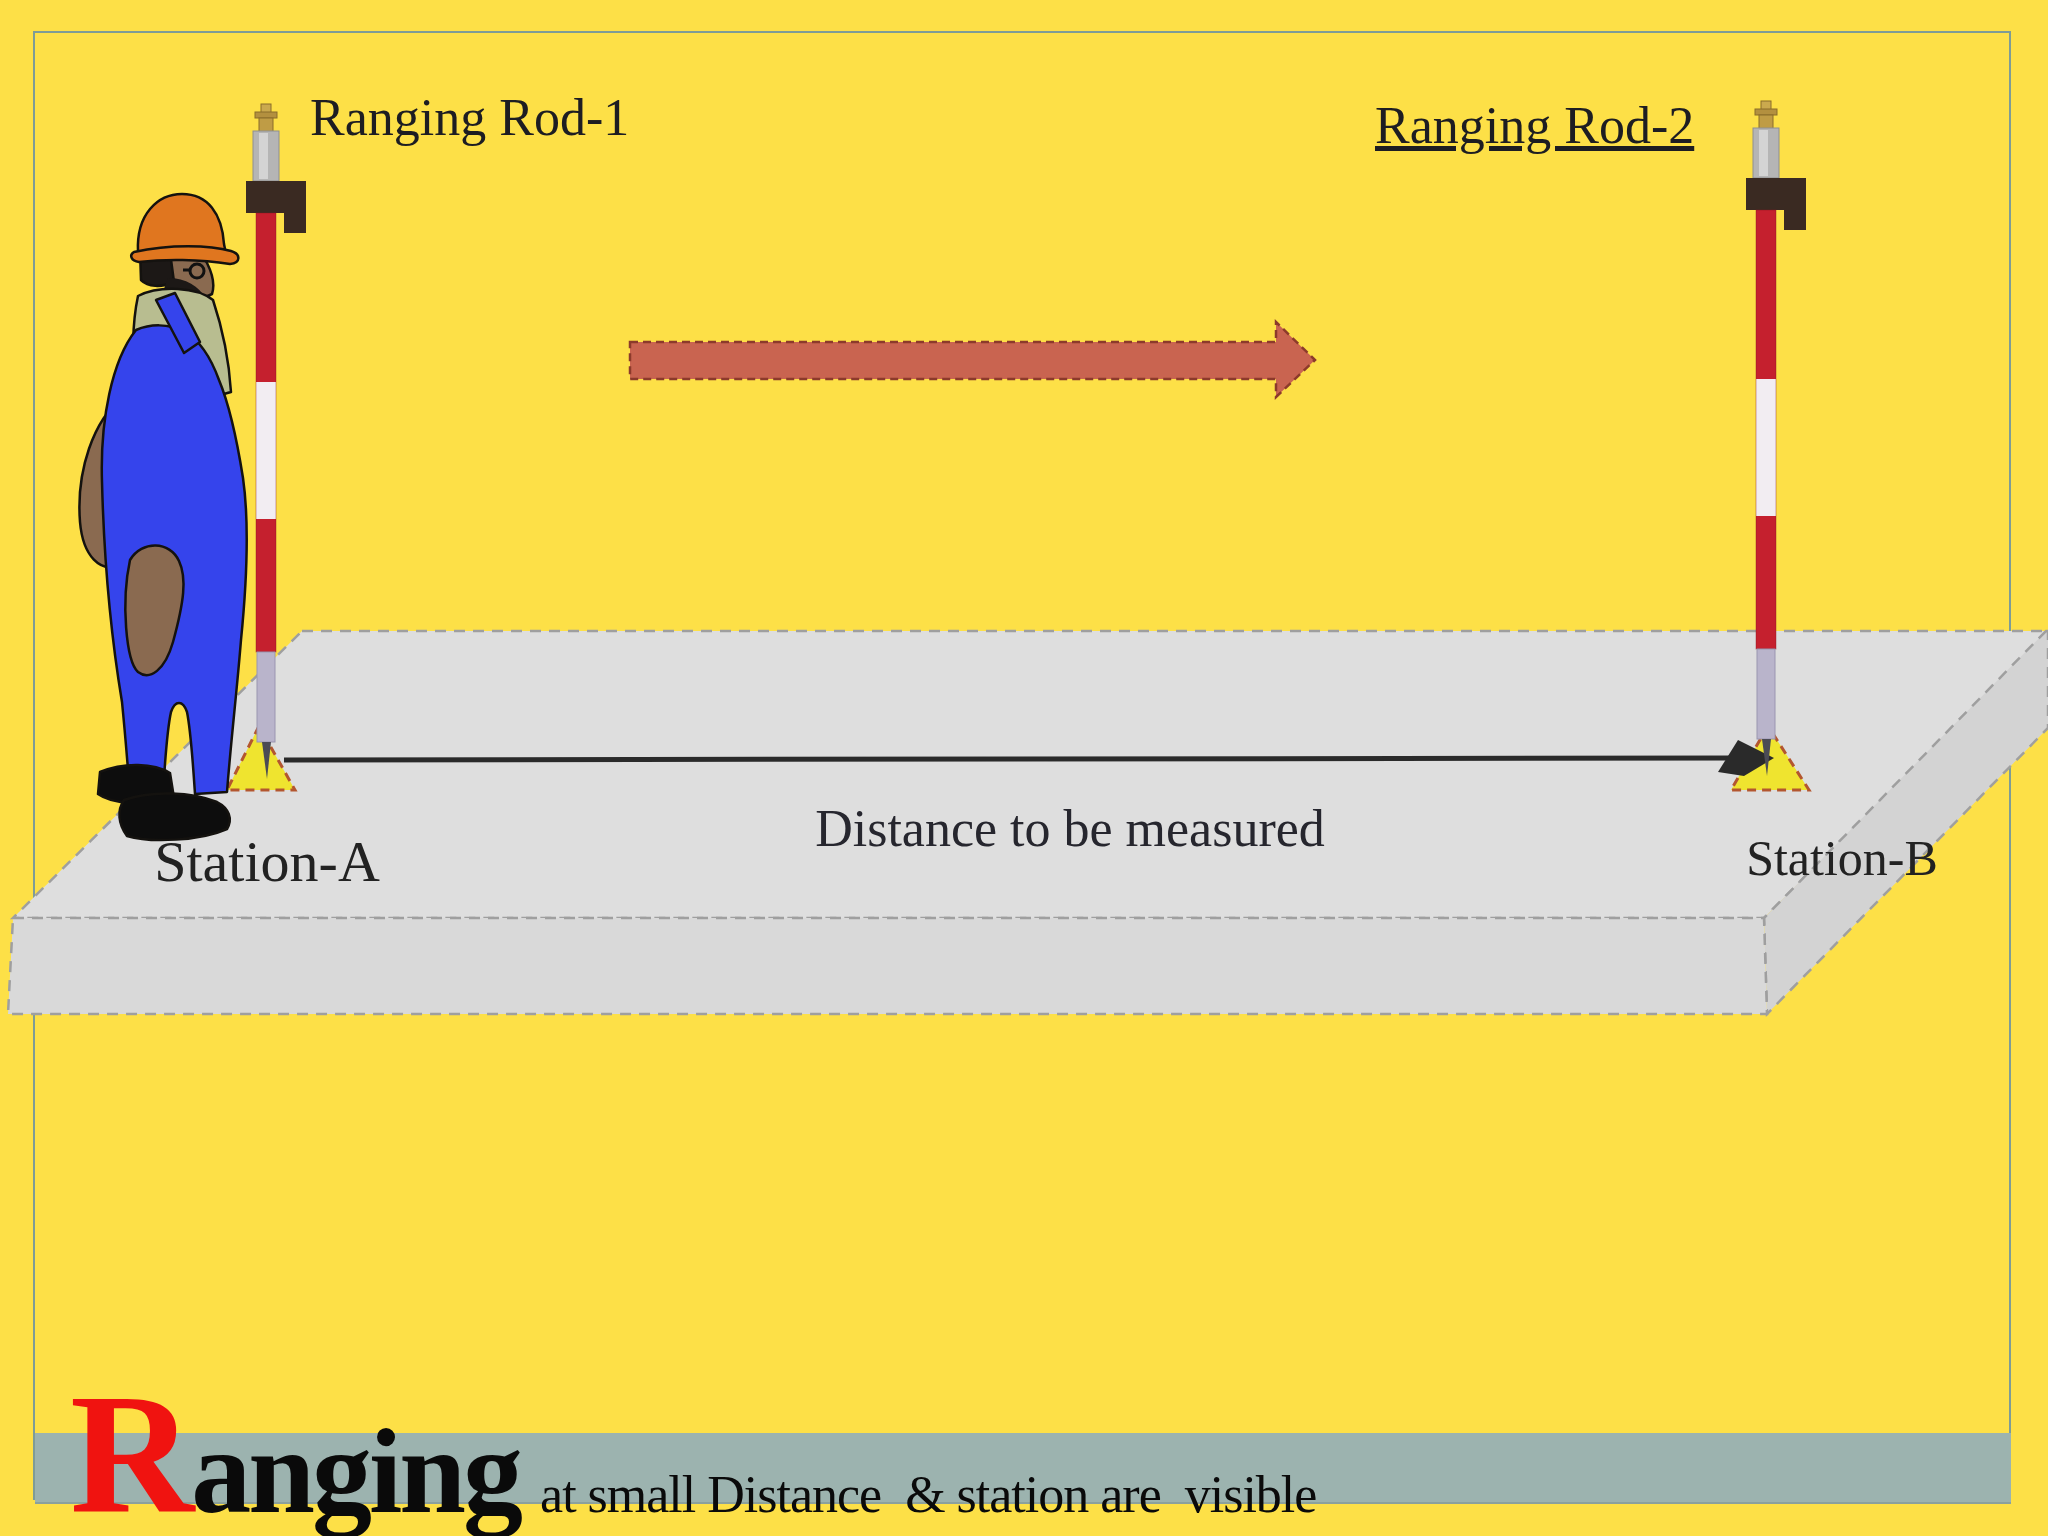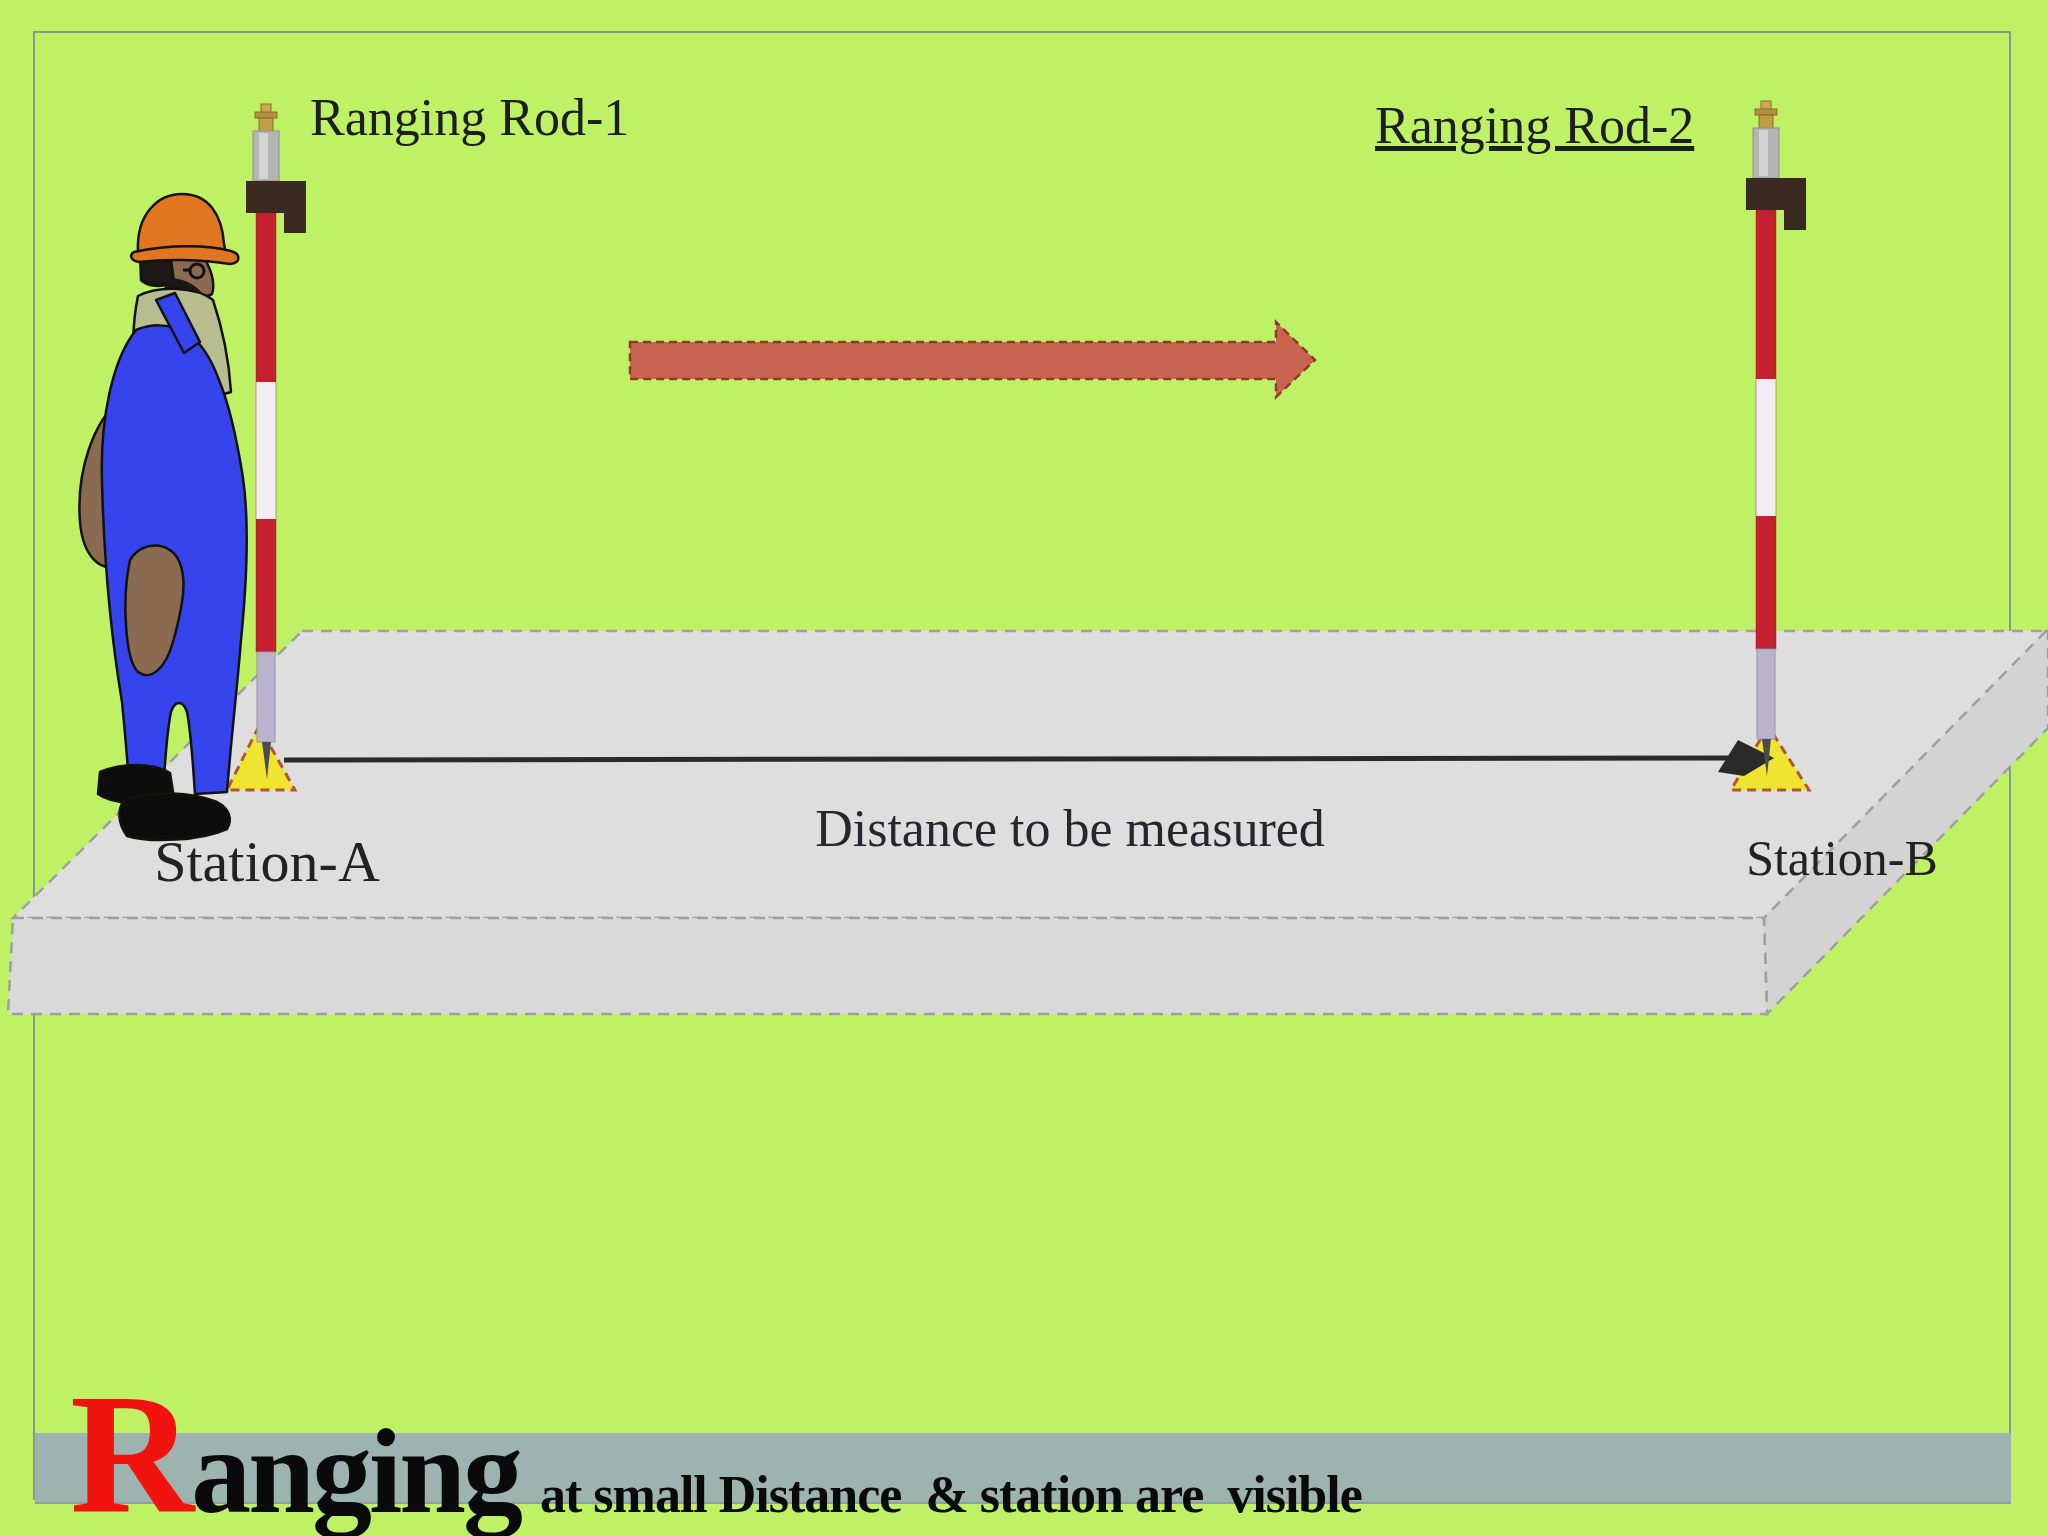--- a/index.html
+++ b/index.html
@@ -1,16 +1,16 @@
 <!DOCTYPE html>
 <html><head>
 <meta charset="utf-8">
 <style>
   html,body{margin:0;padding:0;background:#ffffff;}
-  #stage{position:relative;width:2048px;height:1536px;background:#bef264;overflow:hidden;
+  #stage{position:relative;width:2048px;height:1536px;background:#fde047;overflow:hidden;
          font-family:"Liberation Serif", serif;}
   
   #frame{position:absolute;left:33px;top:31px;width:1978px;height:1469px;
          border:2px solid #7e9c96;box-sizing:border-box;background:transparent;}
   
   #banner{position:absolute;left:35px;top:1433px;width:1976px;height:69px;
           background:#9cb3af;border-bottom:2px solid #8ba19d;}
   
   #diagram{position:absolute;left:0;top:0;width:2048px;height:1536px;}
   
@@ -19,21 +19,21 @@
   #lbl-rod2{left:1375px;top:99px;font-size:52px;text-decoration:underline;}
   #lbl-direction{left:655px;top:237px;width:650px;text-align:center;
                  font-size:54px;font-weight:bold;color:#0c0c0c;}
   #lbl-distance{left:745px;top:802px;width:650px;text-align:center;font-size:52px;color:#26262e;}
   #lbl-station-a{left:117px;top:832px;width:300px;text-align:center;font-size:58px;color:#222;}
   #lbl-station-b{left:1692px;top:832px;width:300px;text-align:center;font-size:50px;color:#222;}
   
   #caption{position:absolute;left:54px;top:1352px;line-height:1;white-space:pre;z-index:5;}
   #caption .initial{font-size:172px;font-weight:bold;color:#f01310;letter-spacing:-3px;}
   #caption .word-rest{font-size:120px;font-weight:bold;color:#0a0a0a;letter-spacing:-3px;}
-  #caption .subtitle{font-size:52px;font-weight:bold;color:#0a0a0a;letter-spacing:-1px;margin-left:20px;}
+  #caption .subtitle{font-size:52px;font-weight:normal;color:#0a0a0a;letter-spacing:-1px;margin-left:20px;}
 </style>
 </head>
 <body>
 
 <div id="stage">
 
   <div id="frame"></div>
   <div id="banner"></div>
 
   <svg id="diagram" viewBox="0 0 2048 1536">

